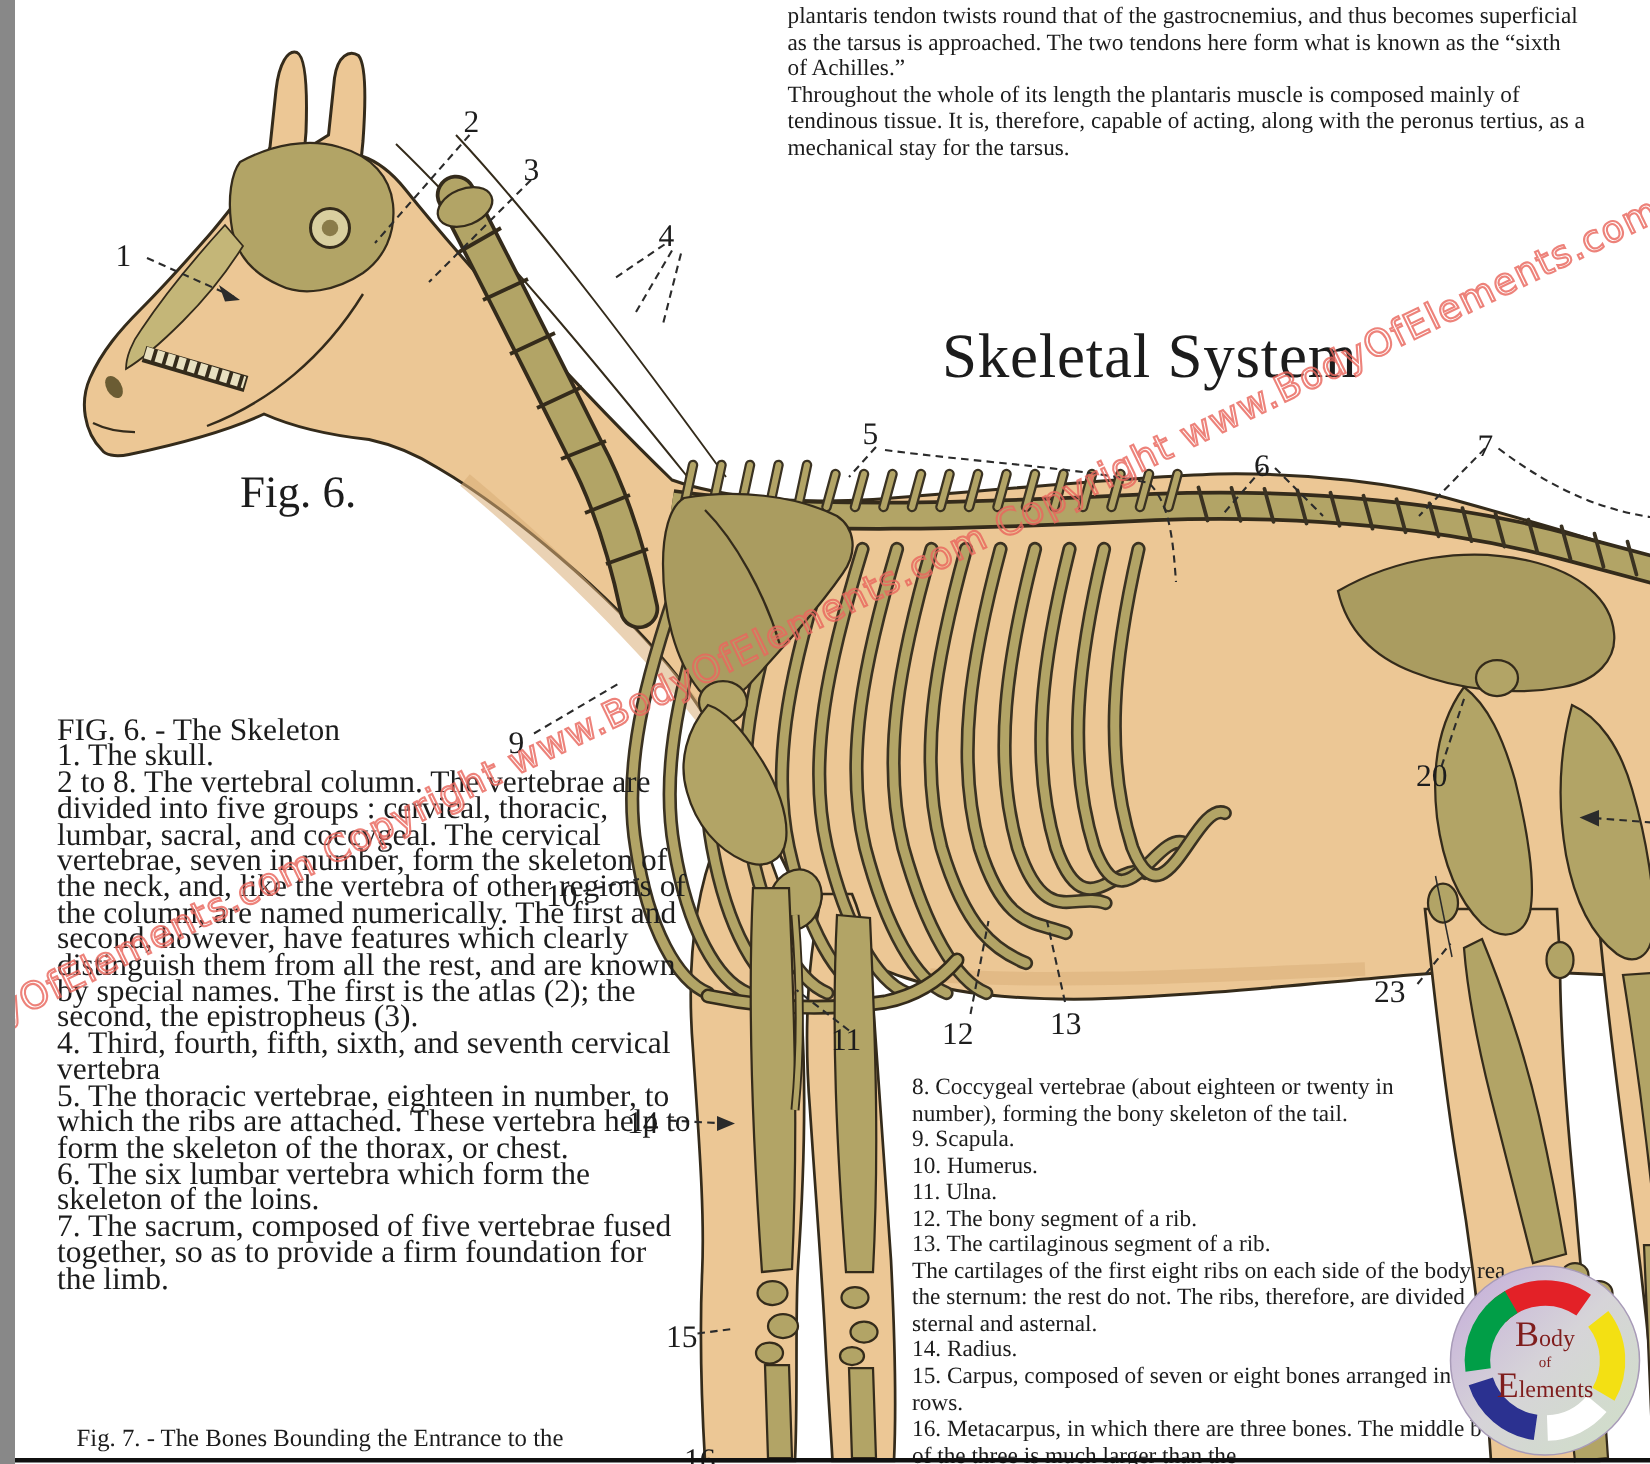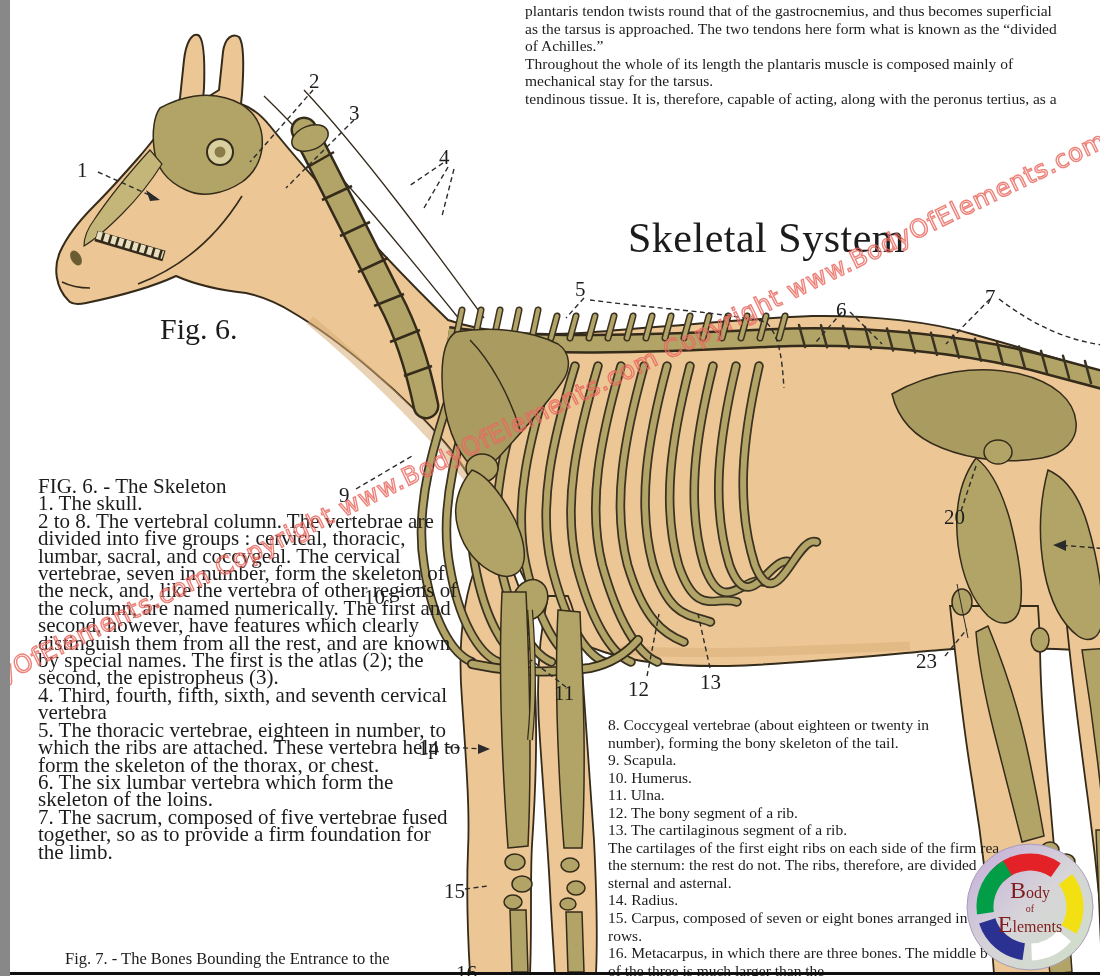--- a/index.html
+++ b/index.html
@@ -6,21 +6,21 @@
   .canvas{position:relative;width:1100px;height:976px;background:#ffffff;overflow:hidden;
           font-family:"Liberation Serif",serif;color:#1c1c1c;margin-left:10px;}
   #figure-svg{position:absolute;left:0;top:0;z-index:1;}
   .tline{white-space:nowrap;}
   .top-paragraph{position:absolute;left:515px;top:2px;font-size:15.5px;line-height:17.6px;z-index:20;}
   .title{position:absolute;left:618px;top:214px;font-size:42px;font-weight:400;margin:0;
          letter-spacing:.5px;z-index:20;}
   .fig6{position:absolute;left:150px;top:312px;font-size:30px;z-index:20;}
   .left-caption{position:absolute;left:28px;top:478px;font-size:21px;line-height:17.4px;z-index:20;}
   .bottom-caption{position:absolute;left:598px;top:716px;font-size:15.5px;line-height:17.55px;z-index:20;}
-  .fig7{position:absolute;left:55px;top:949px;font-size:16.5px;z-index:20;}
+  .fig7{position:absolute;left:41px;top:949px;font-size:16.5px;z-index:20;}
   .bottom-rule{position:absolute;left:0;top:972px;width:1100px;height:3px;background:#101010;z-index:22;}
   .callout{position:absolute;font-size:21px;color:#1d1d1d;z-index:15;}
   .watermark{position:absolute;left:-55px;top:682px;transform:rotate(-25.9deg);transform-origin:0 50%;
              font-family:"DejaVu Sans",sans-serif;font-size:24.5px;letter-spacing:1px;white-space:nowrap;
              color:rgba(255,255,255,0.05);-webkit-text-stroke:1.4px rgba(233,103,93,0.82);
              z-index:40;pointer-events:none;}
   .logo{position:absolute;left:956px;top:843px;width:128px;height:128px;z-index:50;}
   .logo svg{position:absolute;left:0;top:0;}
   .logo-text{position:absolute;left:14px;top:38px;width:100px;text-align:center;color:#7f1d1d;}
   .logo-line1,.logo-line3{font-size:16px;line-height:18px;}
@@ -231,25 +231,25 @@
       <path d="M951,511 L967,463"></path>
       <path d="M935,656 L957,629"></path>
       <path d="M1100,549 L1048,545"></path>
     </g>
     <path d="M947,584 L958,638" stroke="#2b2b2b" stroke-width="1" fill="none"></path>
     <path fill="#2b2b2b" d="M150,200 L136,190 L140,201 Z  M480,749 L468,744 L468,754 Z  M1043,545 L1056,540 L1056,551 Z"></path>
   </svg>
 
   <div class="top-paragraph">
       <div class="tline">plantaris tendon twists round that of the gastrocnemius, and thus becomes superficial</div>
-      <div class="tline">as the tarsus is approached. The two tendons here form what is known as the “divided</div>
+      <div class="tline">as the tarsus is approached. The two tendons here form what is known as the “sixth</div>
       <div class="tline">of Achilles.”</div>
       <div class="tline">Throughout the whole of its length the plantaris muscle is composed mainly of</div>
+      <div class="tline">tendinous tissue. It is, therefore, capable of acting, along with the peronus tertius, as a</div>
       <div class="tline">mechanical stay for the tarsus.</div>
-      <div class="tline">tendinous tissue. It is, therefore, capable of acting, along with the peronus tertius, as a</div>
     </div>
 
   <h1 class="title">Skeletal System</h1>
 
   <div class="fig6">Fig. 6.</div>
 
   <div class="left-caption">
       <div class="tline">FIG. 6. - The Skeleton</div>
       <div class="tline">1. The skull.</div>
       <div class="tline">2 to 8. The vertebral column. The vertebrae are</div>
@@ -275,21 +275,21 @@
     </div>
 
   <div class="bottom-caption">
       <div class="tline">8. Coccygeal vertebrae (about eighteen or twenty in</div>
       <div class="tline">number), forming the bony skeleton of the tail.</div>
       <div class="tline">9. Scapula.</div>
       <div class="tline">10. Humerus.</div>
       <div class="tline">11. Ulna.</div>
       <div class="tline">12. The bony segment of a rib.</div>
       <div class="tline">13. The cartilaginous segment of a rib.</div>
-      <div class="tline">The cartilages of the first eight ribs on each side of the firm rea</div>
+      <div class="tline">The cartilages of the first eight ribs on each side of the body rea</div>
       <div class="tline">the sternum: the rest do not. The ribs, therefore, are divided</div>
       <div class="tline">sternal and asternal.</div>
       <div class="tline">14. Radius.</div>
       <div class="tline">15. Carpus, composed of seven or eight bones arranged in</div>
       <div class="tline">rows.</div>
       <div class="tline">16. Metacarpus, in which there are three bones. The middle b</div>
       <div class="tline">of the three is much larger than the</div>
     </div>
 
   <div class="fig7">Fig. 7. - The Bones Bounding the Entrance to the</div>

